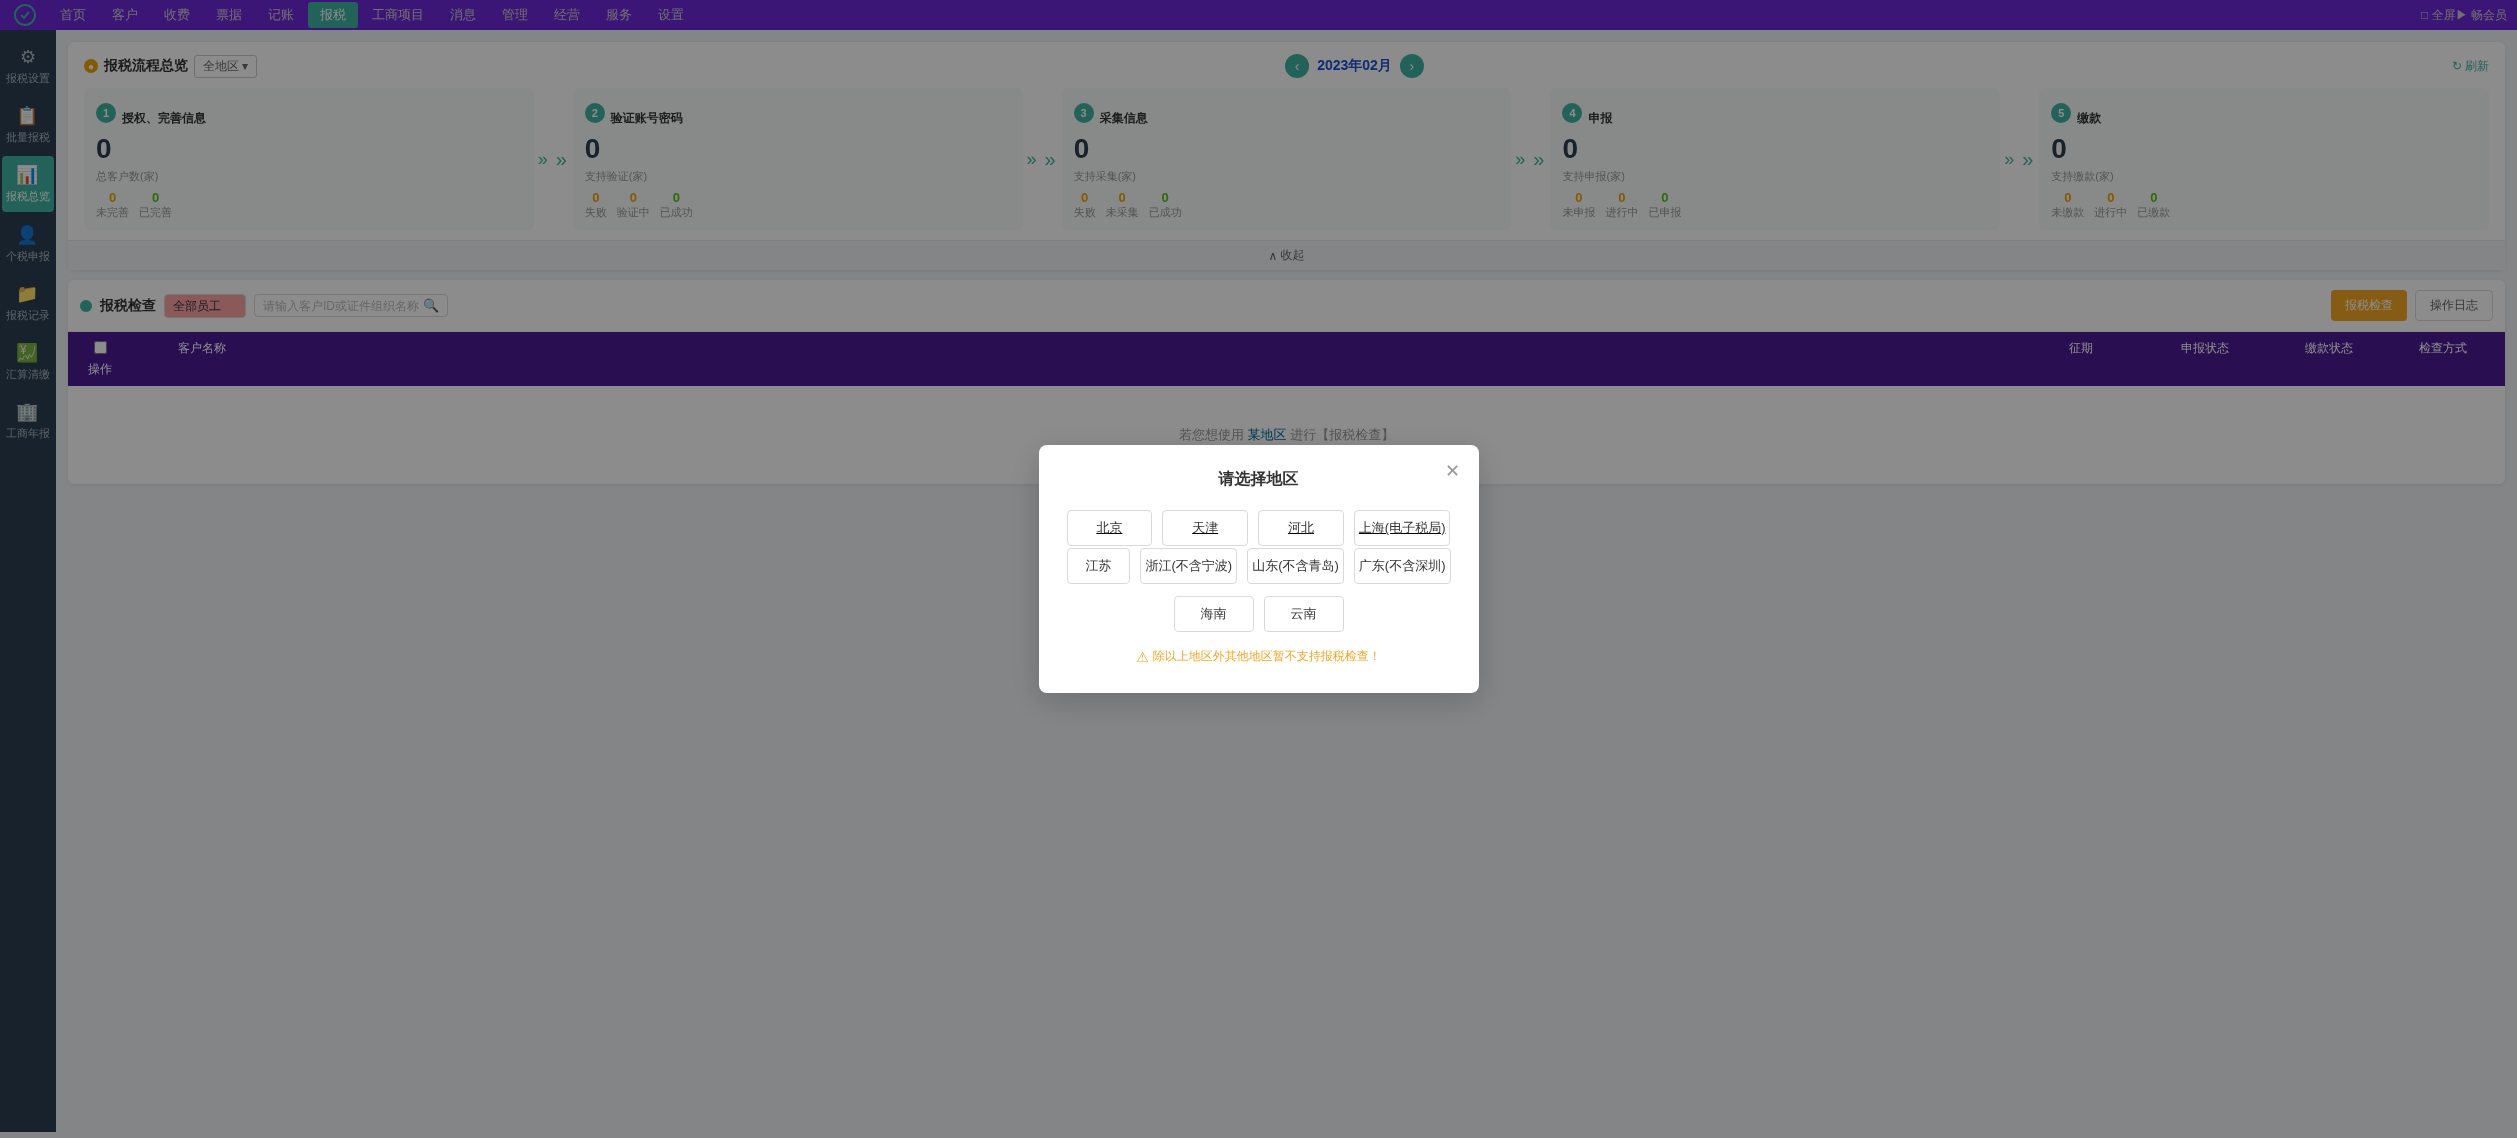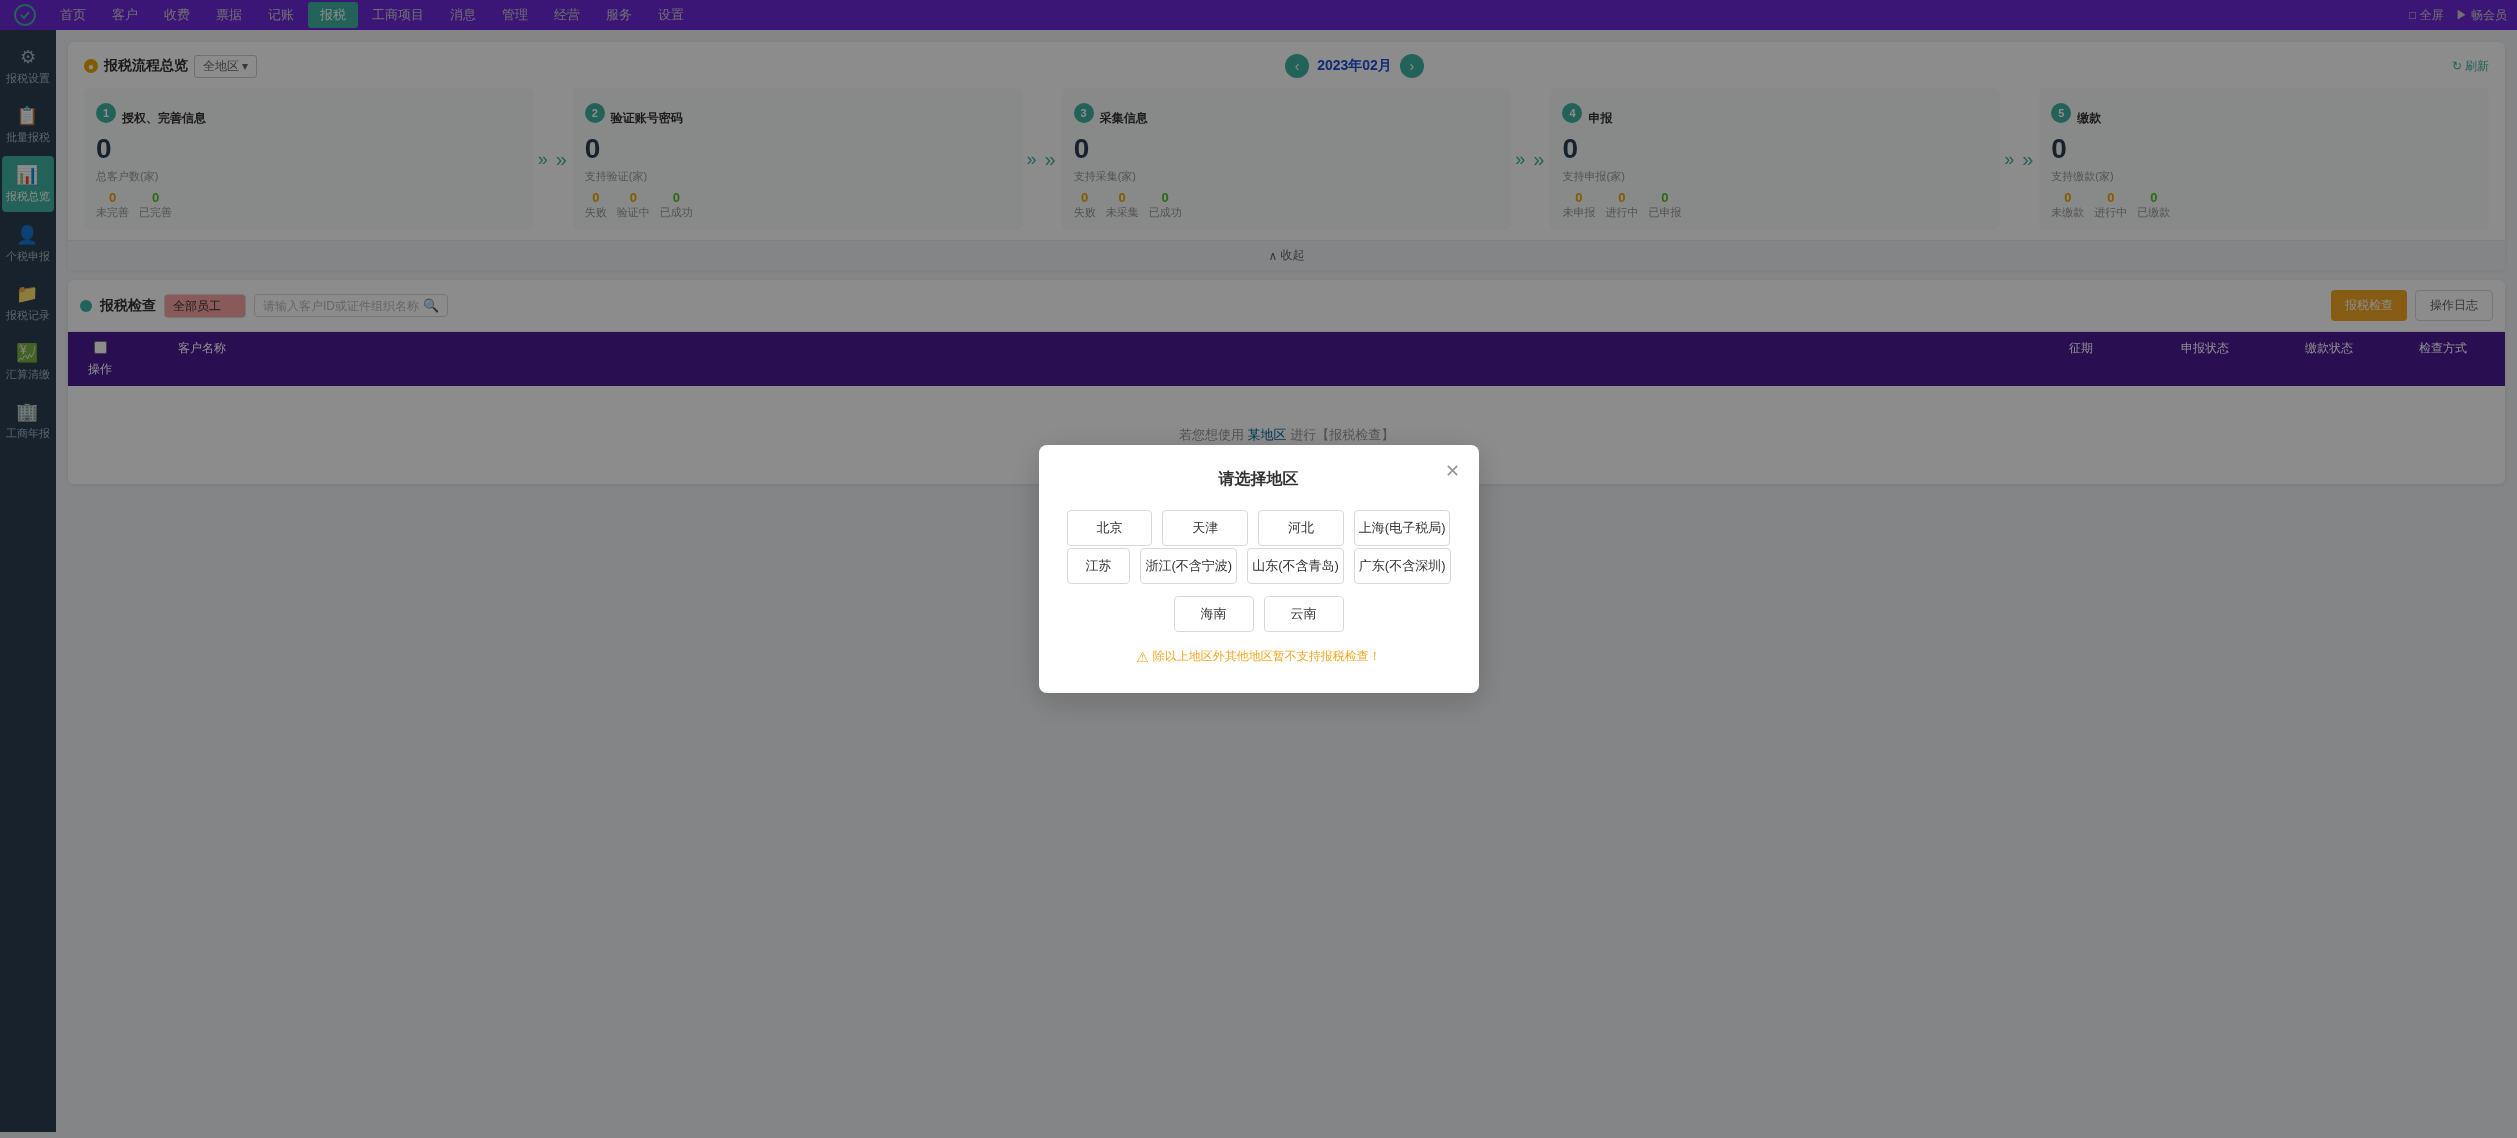--- a/index.html
+++ b/index.html
@@ -31,21 +31,20 @@
       white-space: nowrap;
     }
     .nav-item.active {
       background: #3eb3a0;
       color: #fff;
     }
     .top-nav-right {
       margin-left: auto;
       display: flex;
       align-items: center;
-      gap: 12px;
       color: #ccc;
       font-size: 12px;
     }
     .top-nav-right span { cursor: pointer; }
 
     
     .app-layout { display: flex; height: calc(100vh - 36px); }
 
     
     .sidebar {
@@ -187,20 +186,21 @@
       display: flex; align-items: center; justify-content: center;
       cursor: pointer; color: #999; font-size: 18px; border-radius: 50%;
       background: none; border: none;
     }
     .dialog-title { text-align: center; font-size: 16px; font-weight: bold; color: #333; margin-bottom: 20px; }
     .dialog-region-grid {
       display: grid;
       grid-template-columns: repeat(4, 1fr);
       gap: 10px;
       margin-bottom: 2px;
+      text-decoration: underline;
     }
     .region-btn {
       border: 1px solid #d9d9d9;
       border-radius: 4px;
       padding: 8px 4px;
       text-align: center;
       cursor: pointer;
       font-size: 13px;
       color: #333;
       background: #fff;

